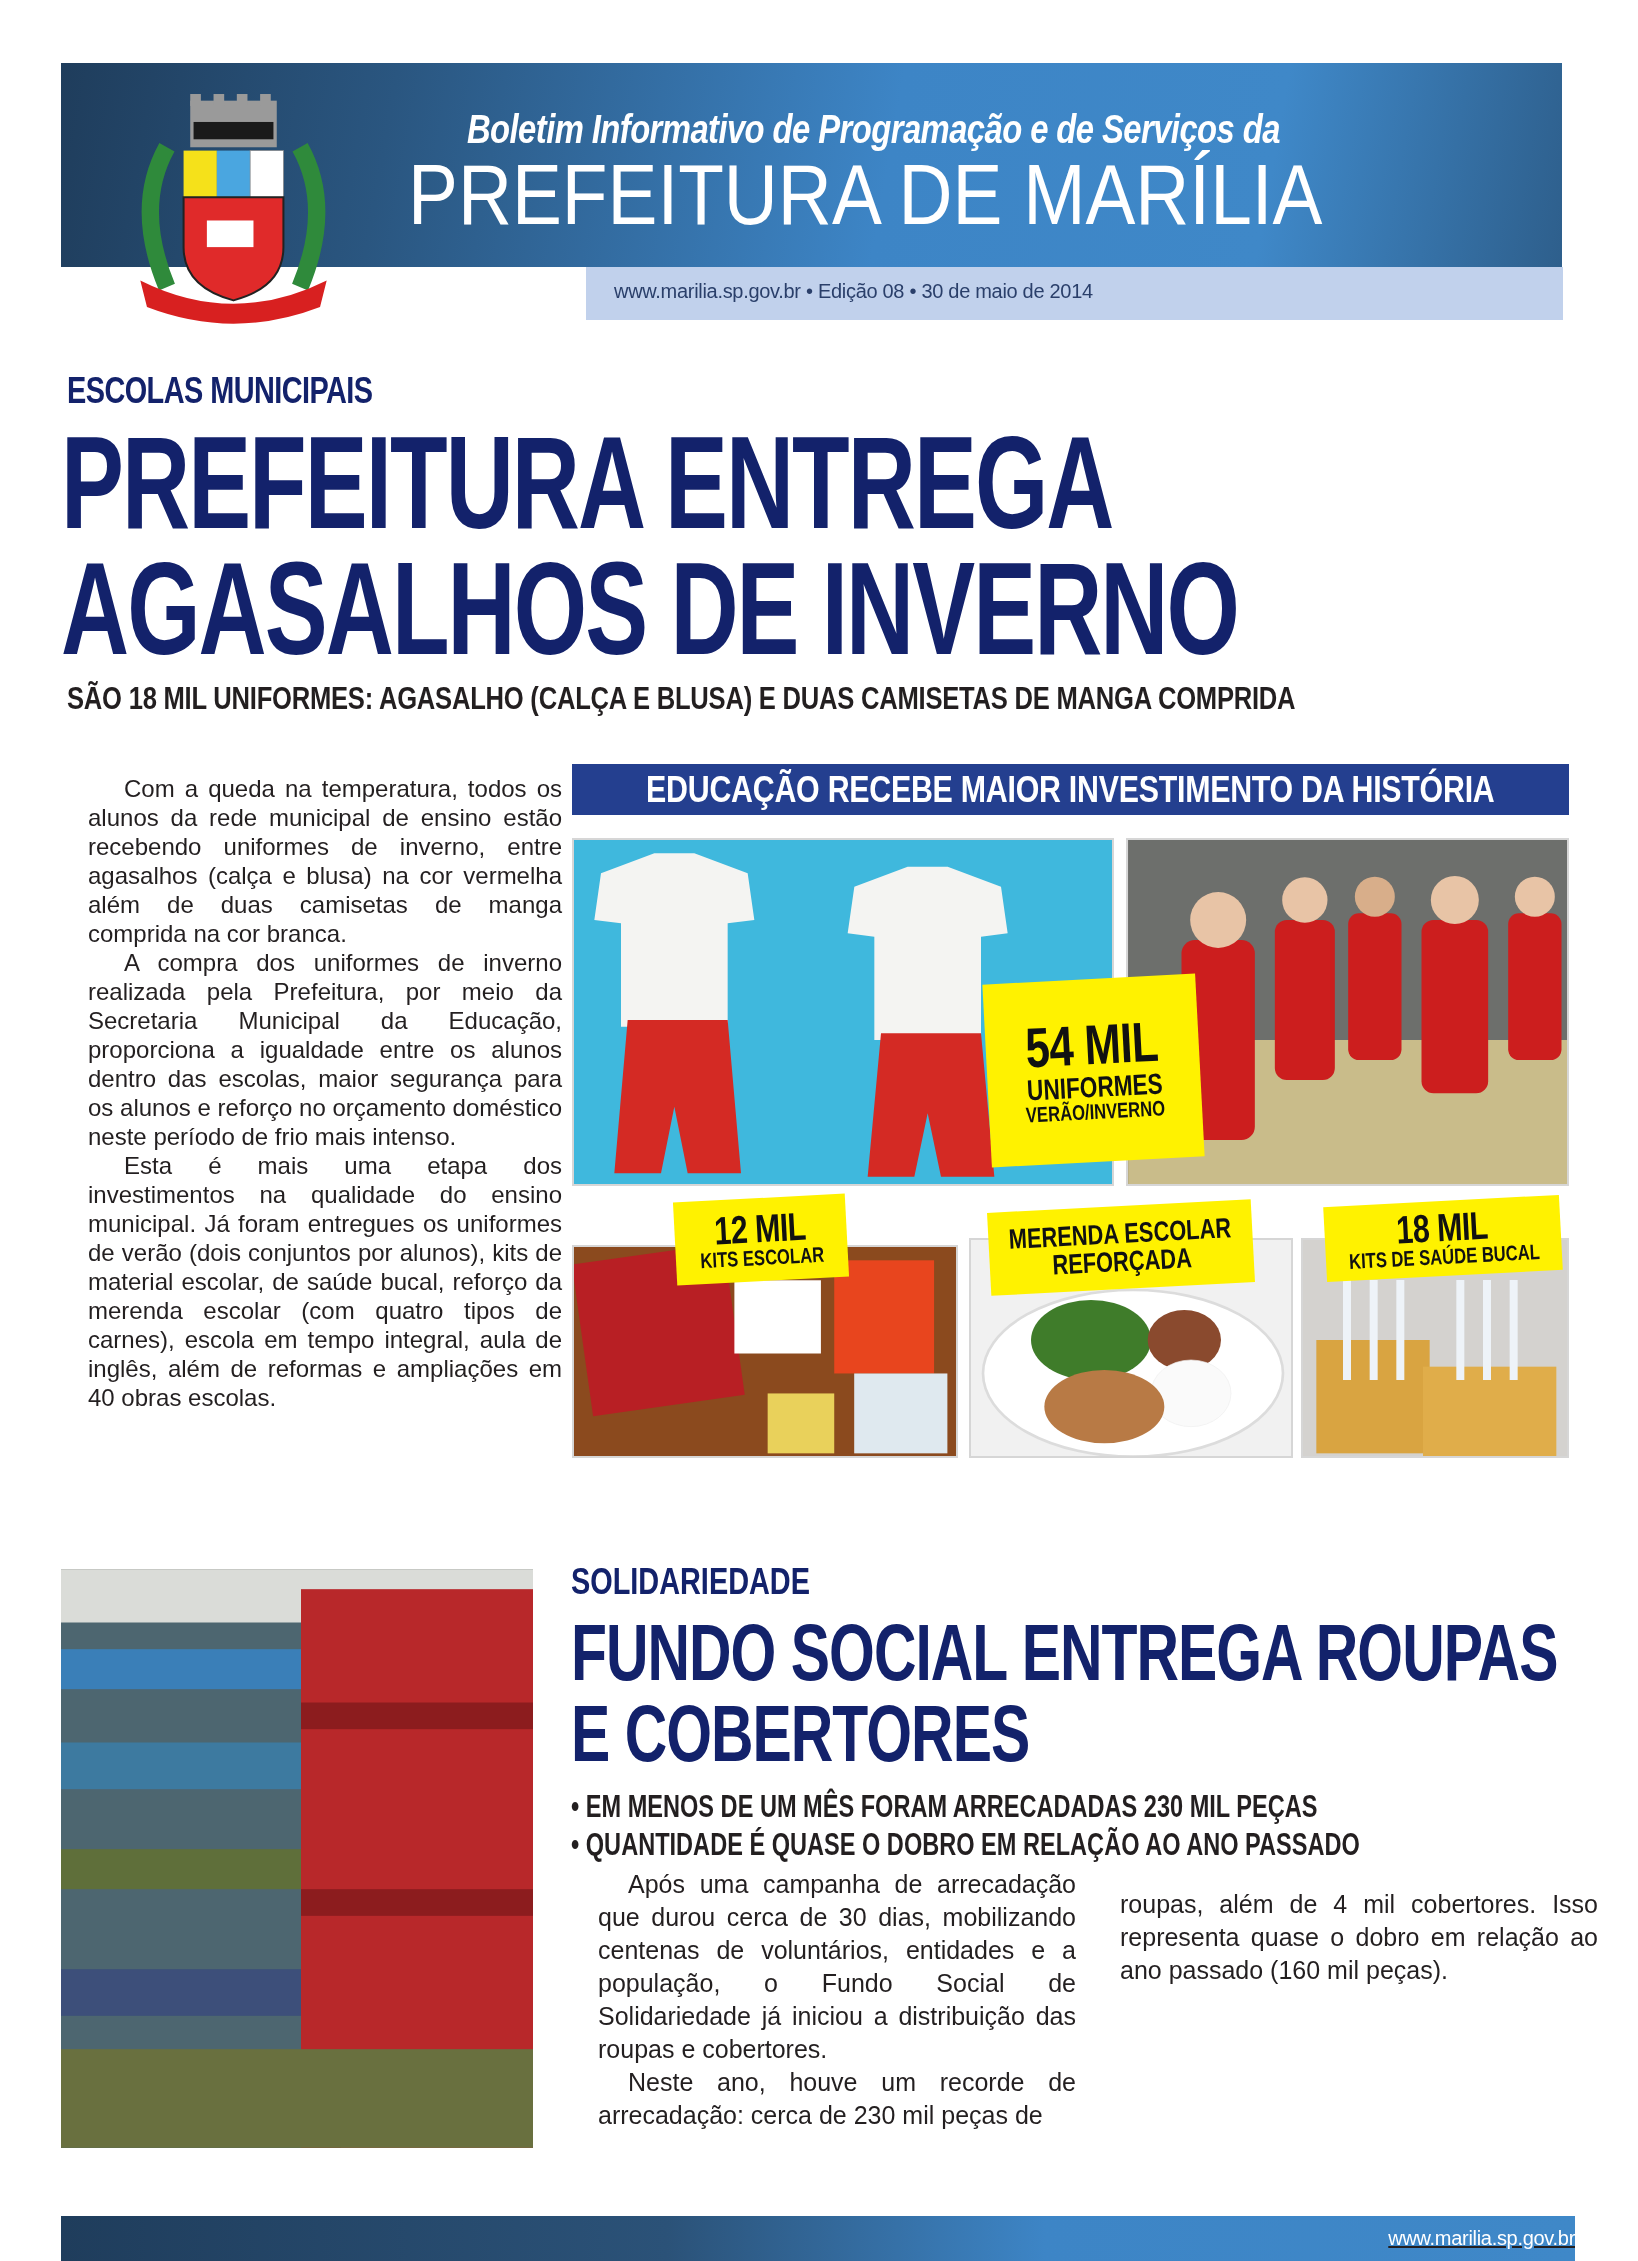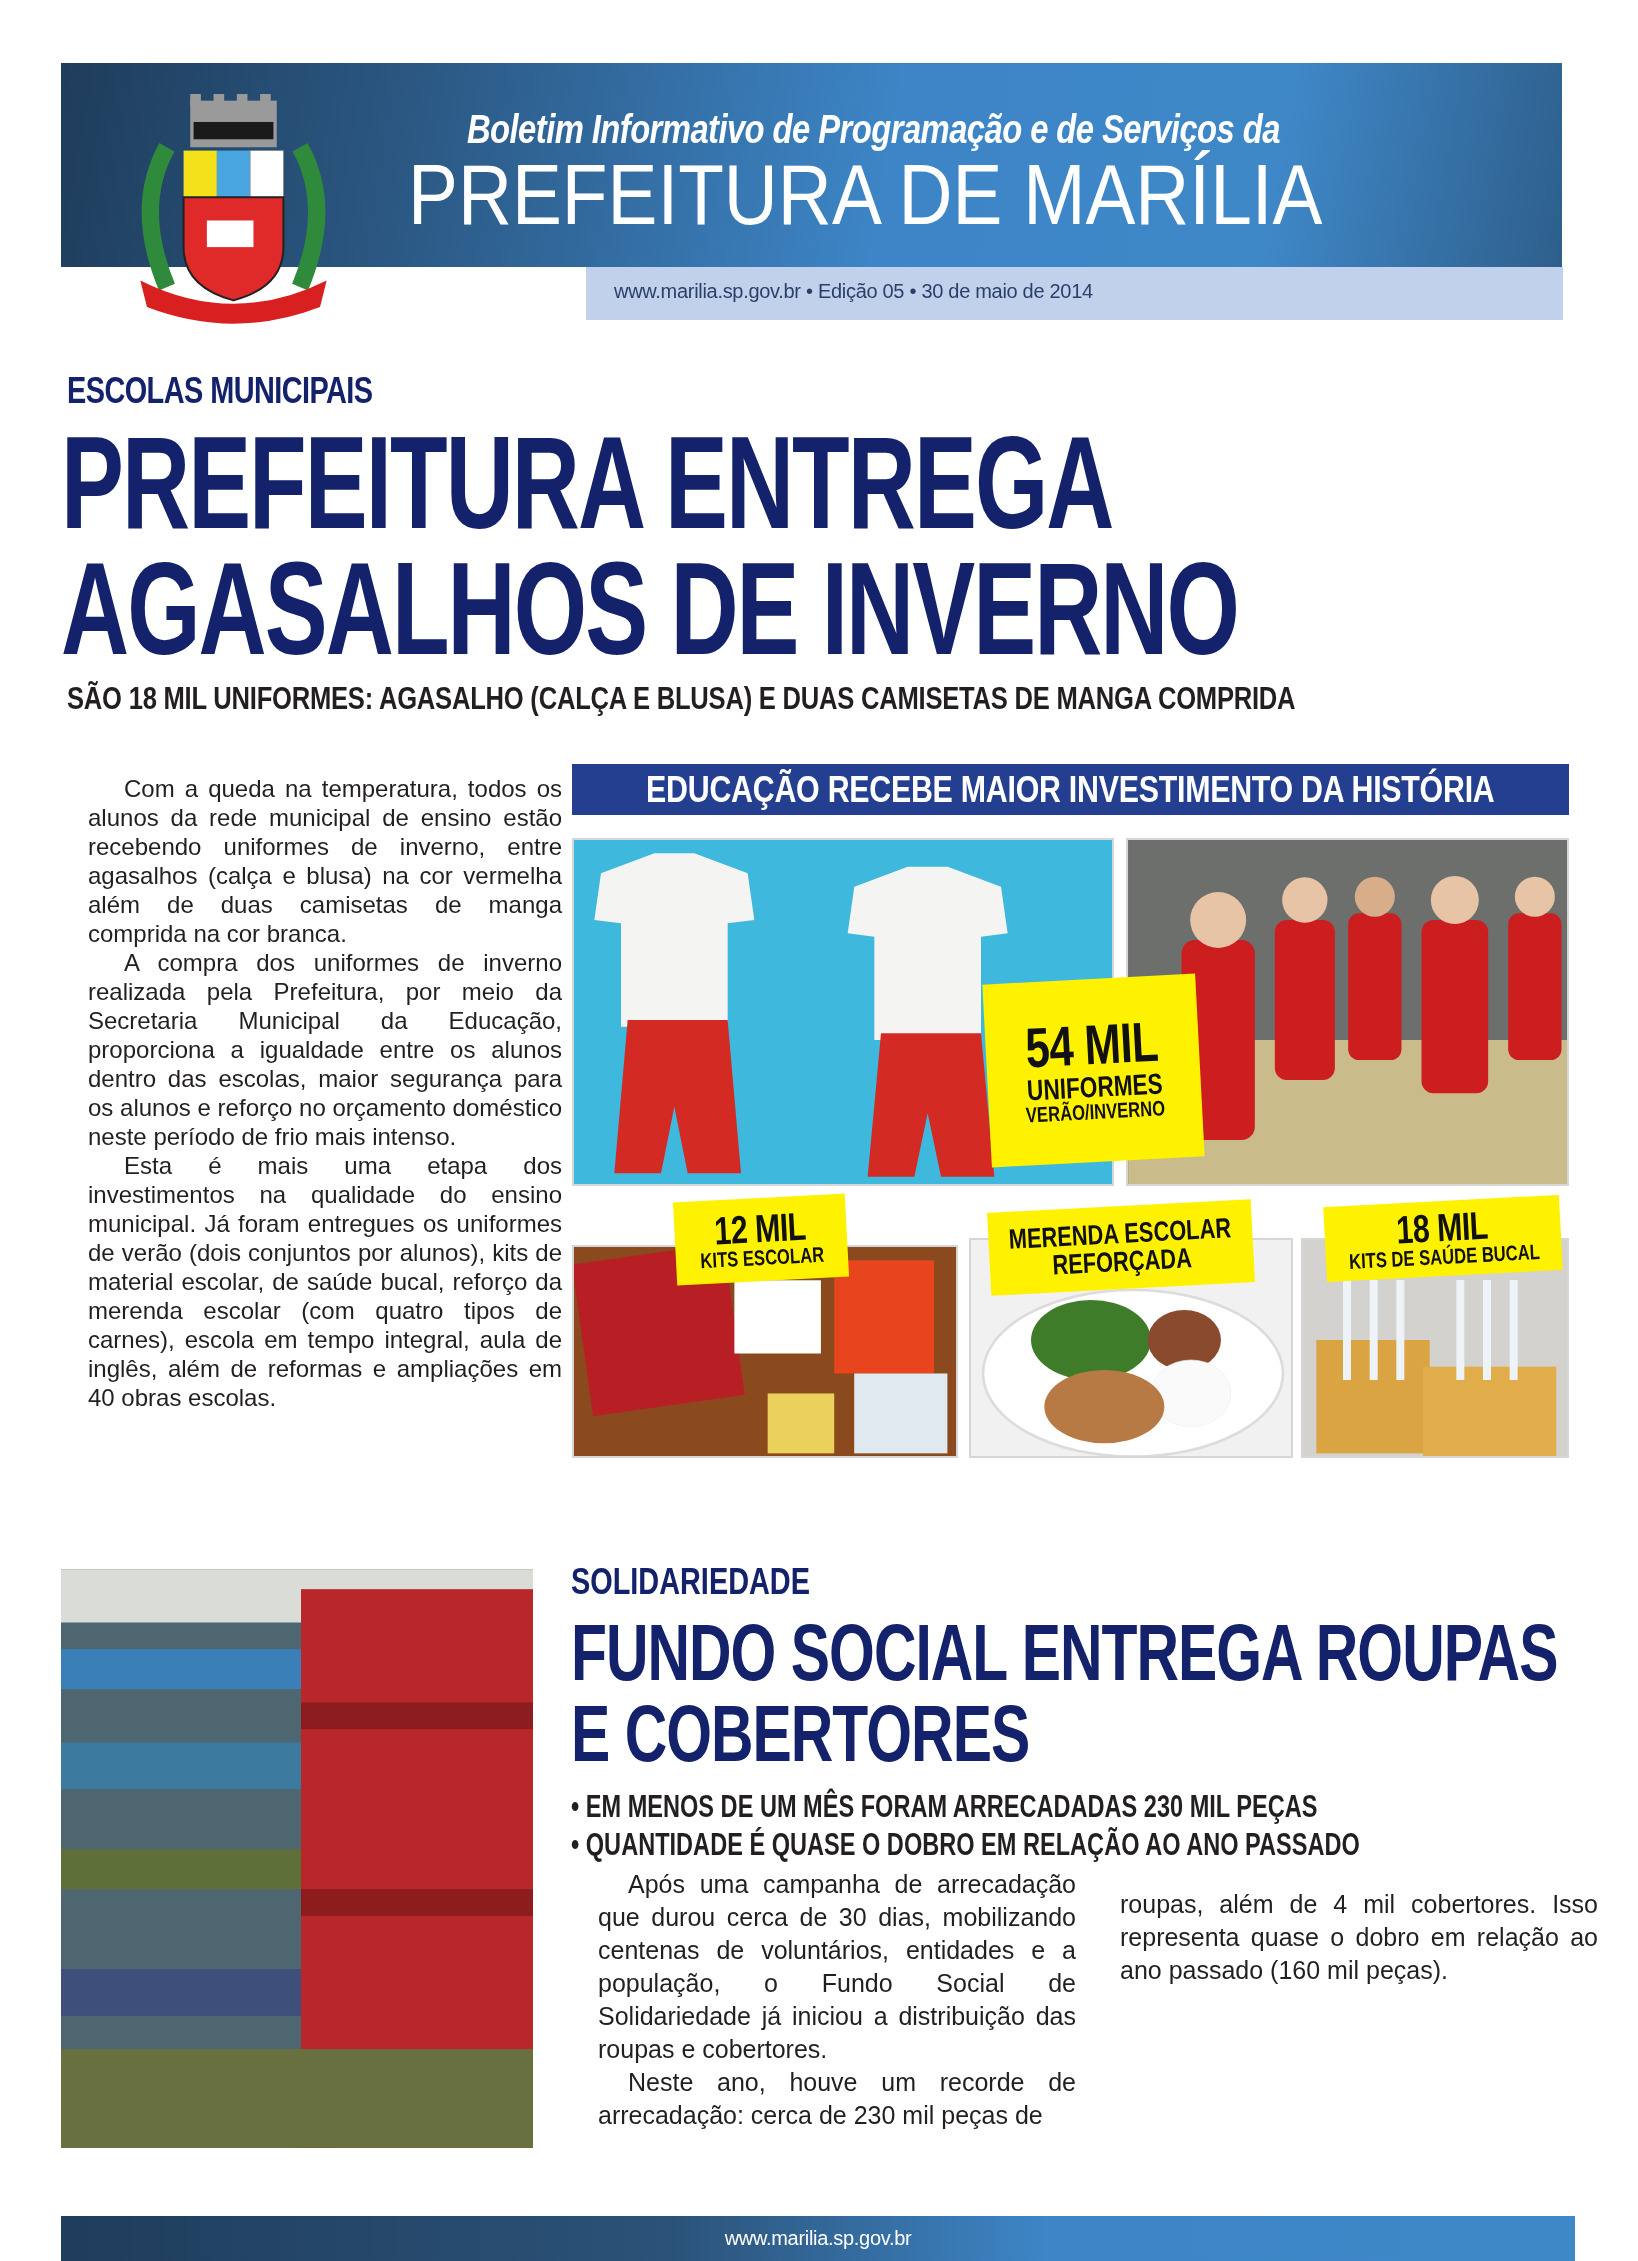--- a/index.html
+++ b/index.html
@@ -79,31 +79,31 @@
   .bullets2 { position: absolute; left: 571px; top: 1788px; font-size: 31px; font-weight: bold; color: #231f20;
     line-height: 1.22; transform: scaleX(0.76); transform-origin: left; white-space: nowrap; }
   .col2a { left: 571px; top: 1868px; width: 478px; font-size: 25px; line-height: 33px; }
   .col2b { left: 1093px; top: 1888px; width: 478px; font-size: 25px; line-height: 33px; }
   .col2a p, .col2b p { text-indent: 1.2em; }
   .col2b p.cont { text-indent: 0; }
 
   
   .footer { position: absolute; left: 61px; top: 2216px; width: 1514px; height: 45px;
     background: linear-gradient(90deg, #1f3d5c 0%, #2b5278 40%, #3d85c6 65%, #3f88c8 100%);
-    display: flex; align-items: center; justify-content: center; }
+    display: flex; align-items: center; justify-content: flex-end; text-decoration: underline; }
   .footer span { color: #ffffff; font-size: 20px; letter-spacing: -0.3px; }
 </style>
 </head>
 <body>
 
 <div class="hdr-band"></div>
 <div class="hdr-sub"></div>
 <div class="hdr-kicker">Boletim Informativo de Programação e de Serviços da</div>
 <div class="hdr-title">PREFEITURA DE MARÍLIA</div>
-<div class="hdr-sub-text">www.marilia.sp.gov.br • Edição 05 • 30 de maio de 2014</div>
+<div class="hdr-sub-text">www.marilia.sp.gov.br • Edição 08 • 30 de maio de 2014</div>
 
 <svg class="crest" viewBox="0 0 320 370">
 
   <path d="M60 90 Q10 180 60 300" stroke="#2f8a3b" stroke-width="26" fill="none"></path>
   <path d="M260 90 Q310 180 260 300" stroke="#2f8a3b" stroke-width="26" fill="none"></path>
 
   <rect x="95" y="20" width="130" height="70" fill="#9a9a9a"></rect>
   <rect x="95" y="10" width="16" height="18" fill="#9a9a9a"></rect>
   <rect x="130" y="10" width="16" height="18" fill="#9a9a9a"></rect>
   <rect x="165" y="10" width="16" height="18" fill="#9a9a9a"></rect>

